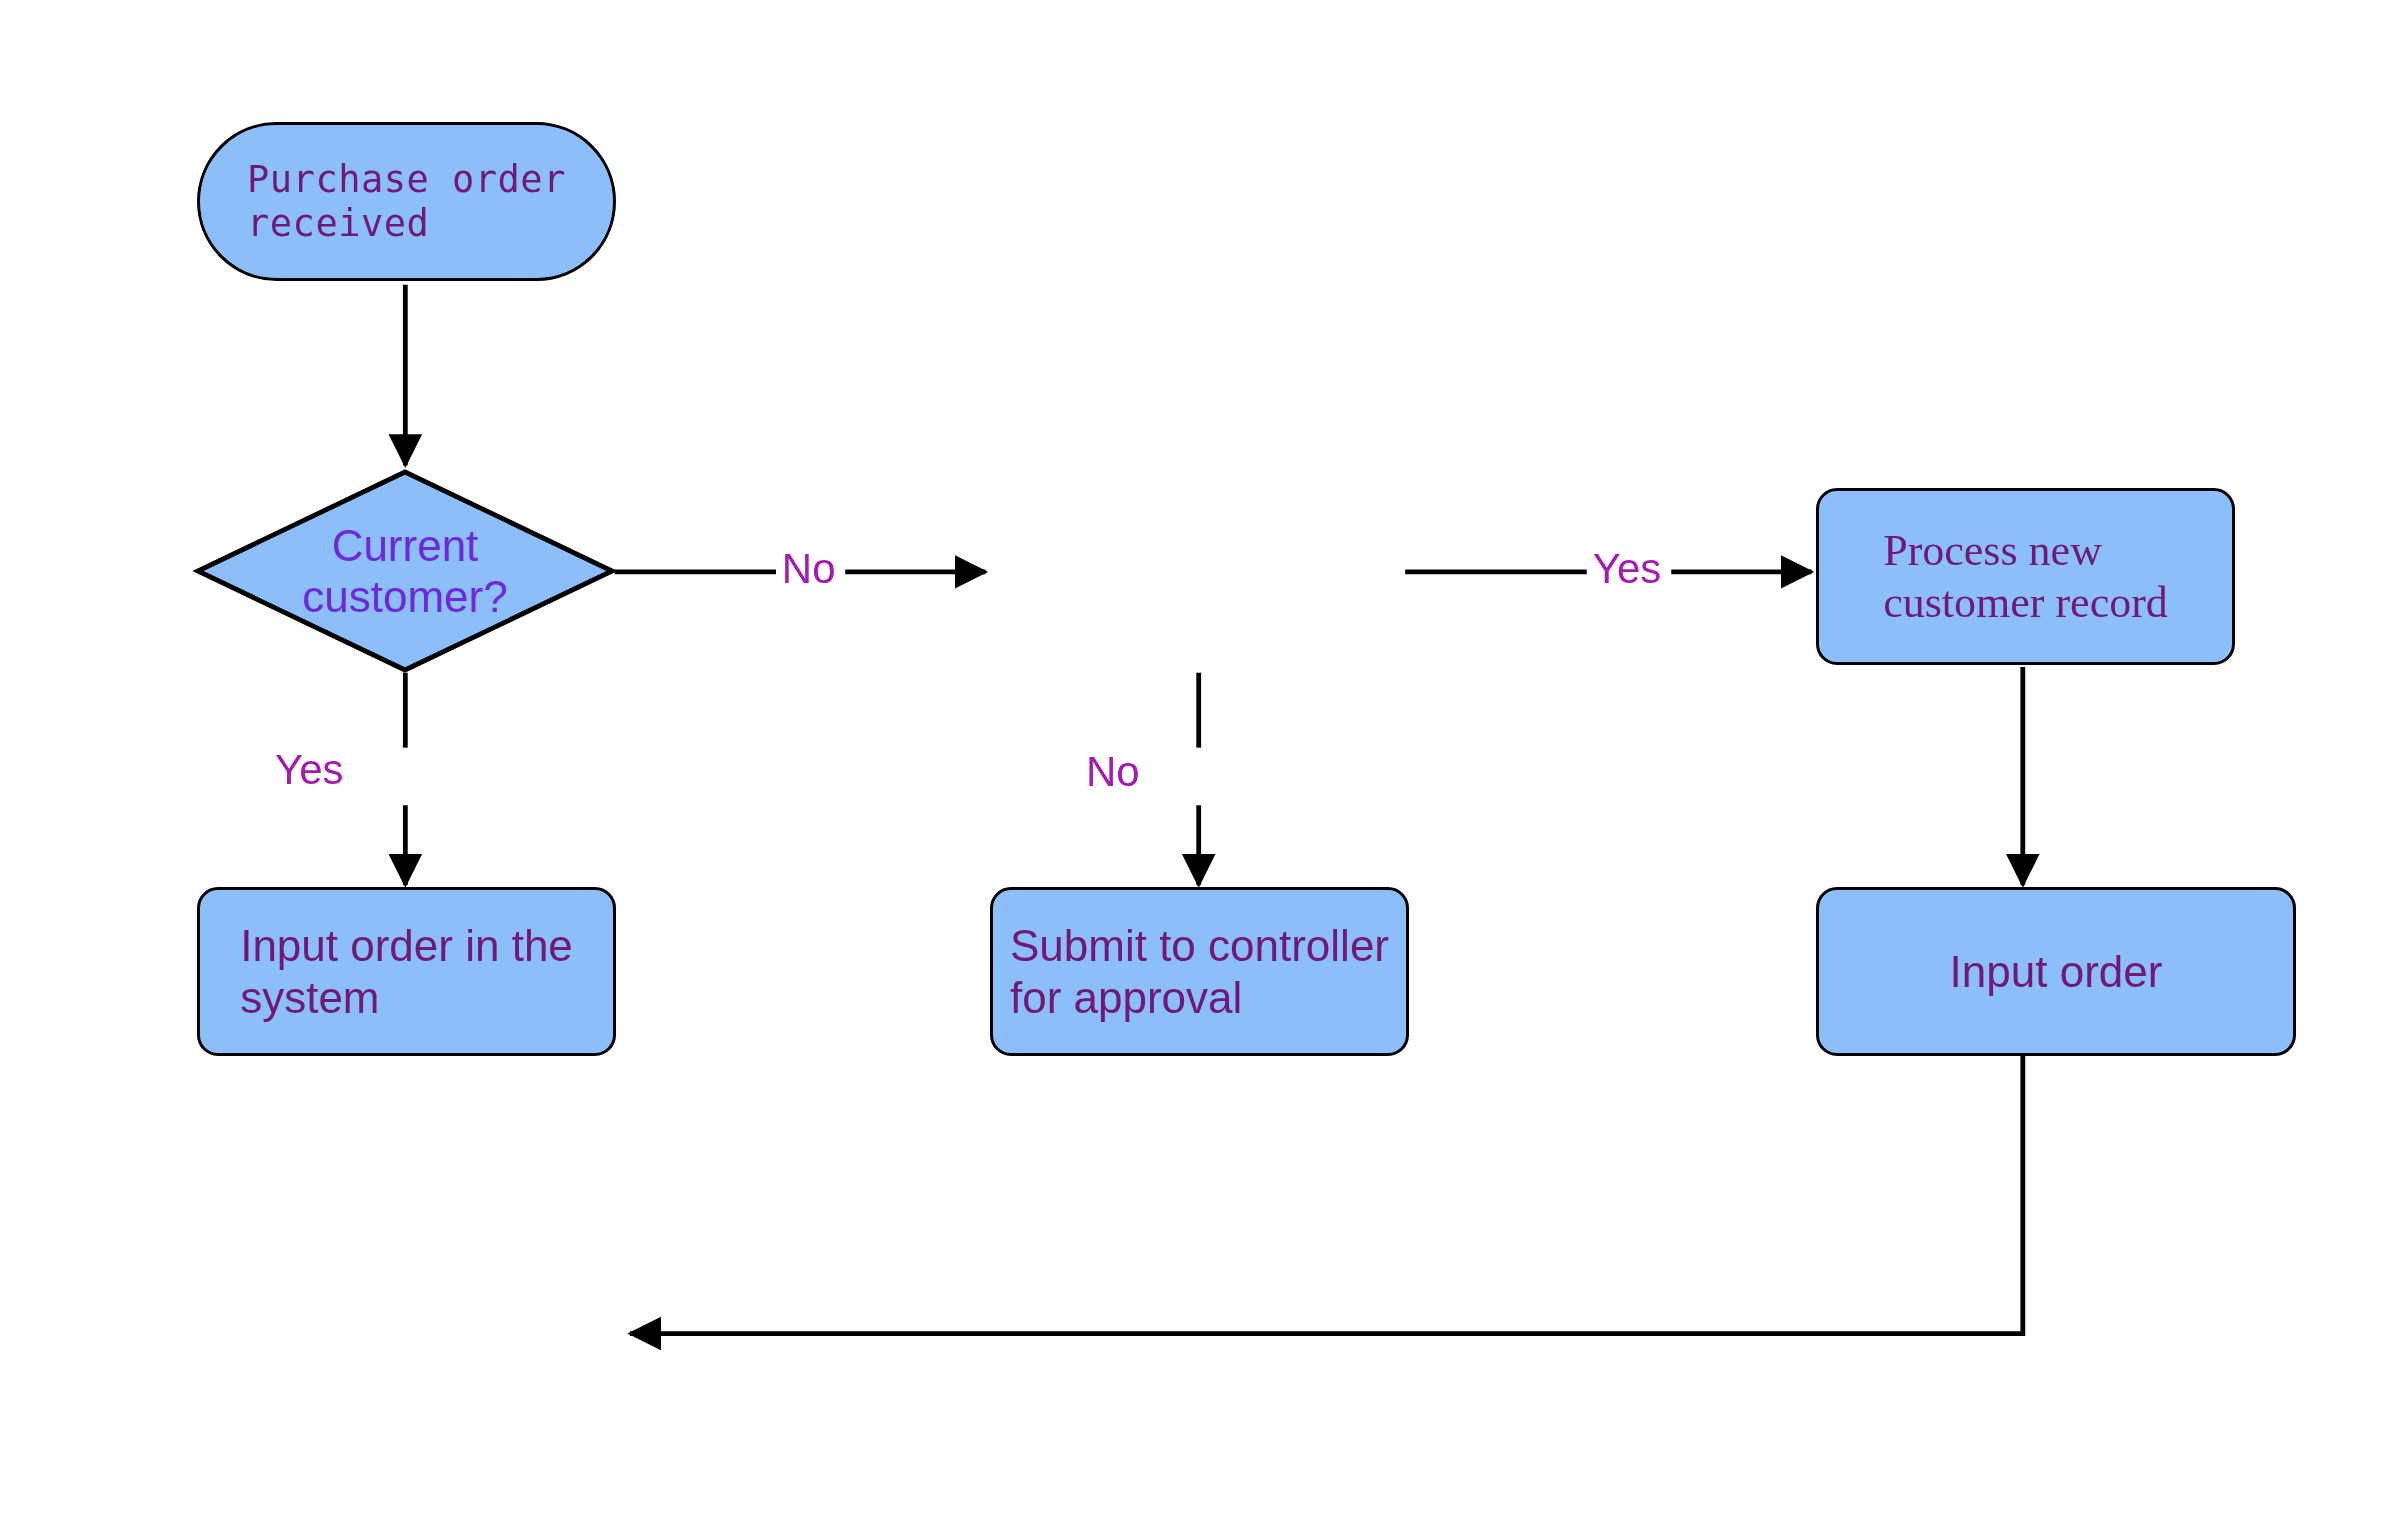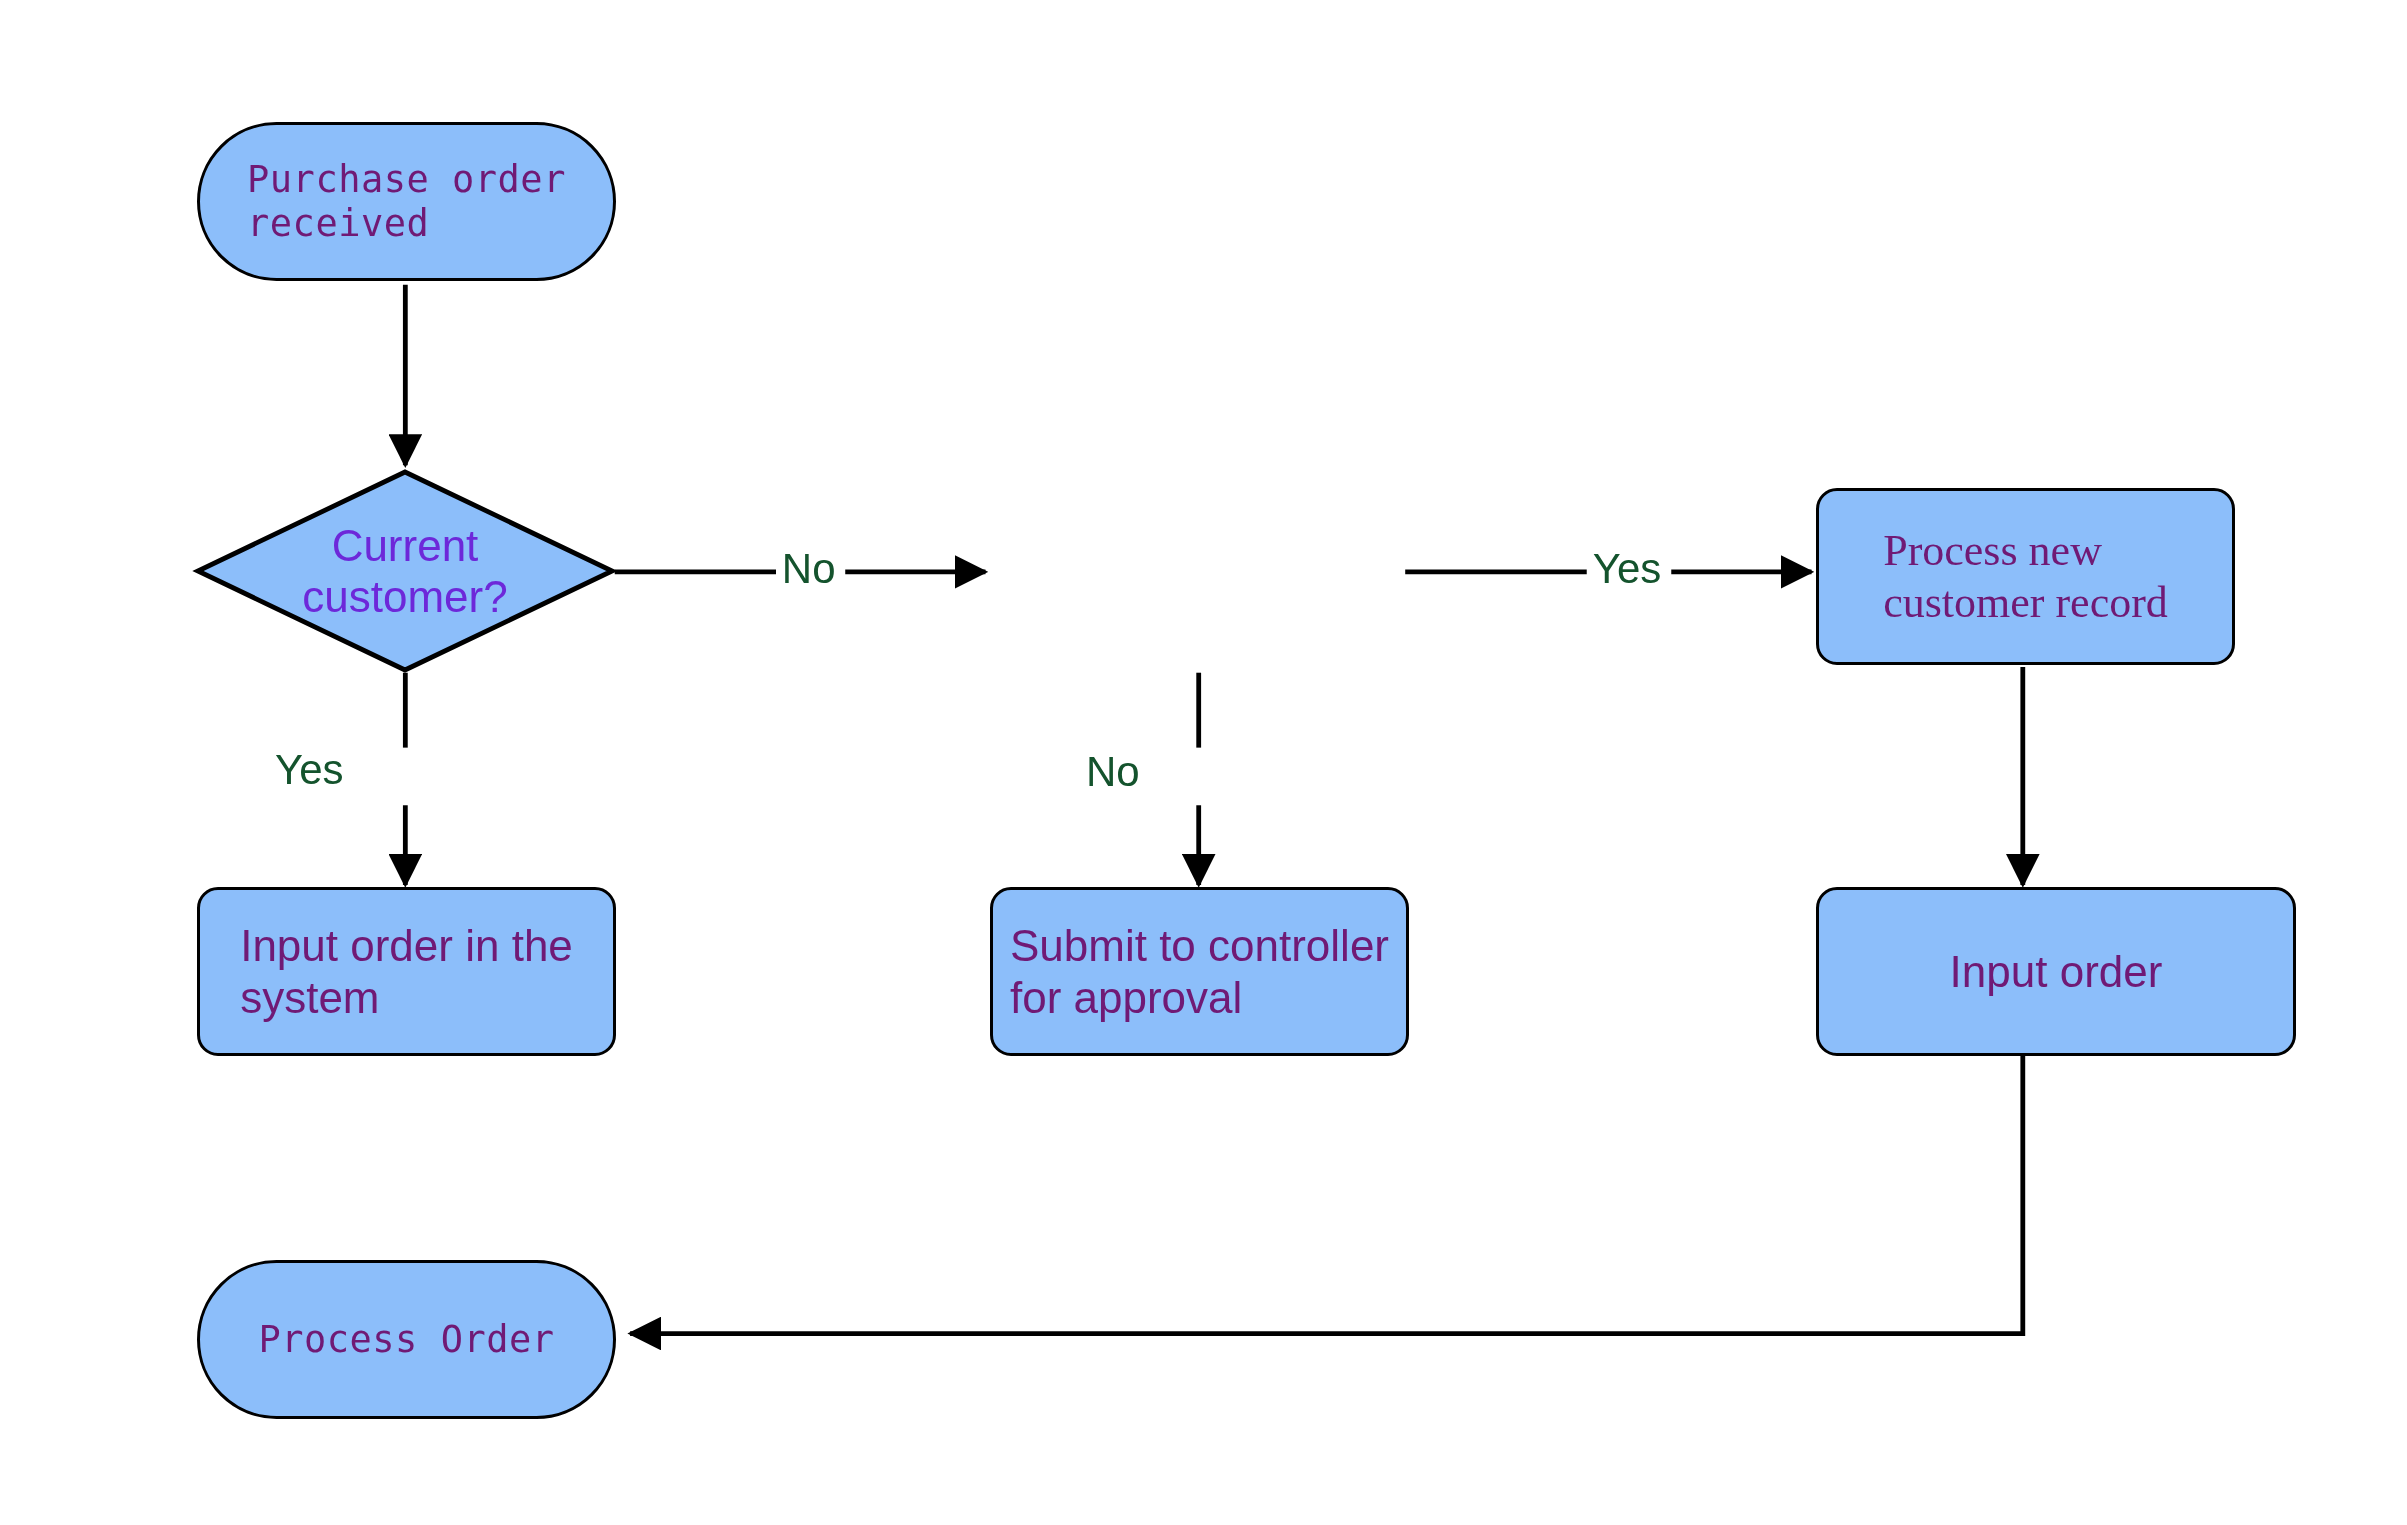--- a/index.html
+++ b/index.html
@@ -72,21 +72,21 @@
     font-size: 44px;
     line-height: 1.16;
     color: #6d28d9;
     white-space: pre-line;
     pointer-events: none;
   }
   .edge-label {
     position: absolute;
     font-family: "Liberation Sans", sans-serif;
     font-size: 42px;
-    color: #14532d;
+    color: #a21caf;
     background: #ffffff;
     padding: 0 5.8px;
     line-height: 1;
     white-space: nowrap;
   }
 </style>
 </head>
 <body>
 
 <div id="canvas">
@@ -154,21 +154,20 @@
 customer  record</div>
 
   <div class="node process" style="left:197px; top:887px; width:419px; height:169px;">Input order in the
 system</div>
 
   <div class="node process" style="left:990px; top:887px; width:419px; height:169px;">Submit to controller
 for approval</div>
 
   <div class="node process" style="left:1816px; top:887px; width:480px; height:169px;">Input order</div>
 
-  <div class="node terminal" style="left:197px; top:1260px; width:419px; height:159px;">Process Order</div>
 
   <div class="edge-label" style="left:776px; top:548px;">No</div>
 
   <div class="edge-label" style="left:357px; top:749px; transform:translateX(-100%); padding-right:13.4px;">Yes</div>
 
   <div class="edge-label" style="left:1587px; top:548px;">Yes</div>
 
   <div class="edge-label" style="left:1153px; top:751px; transform:translateX(-100%); padding-right:13.4px;">No</div>
 
 </div>

